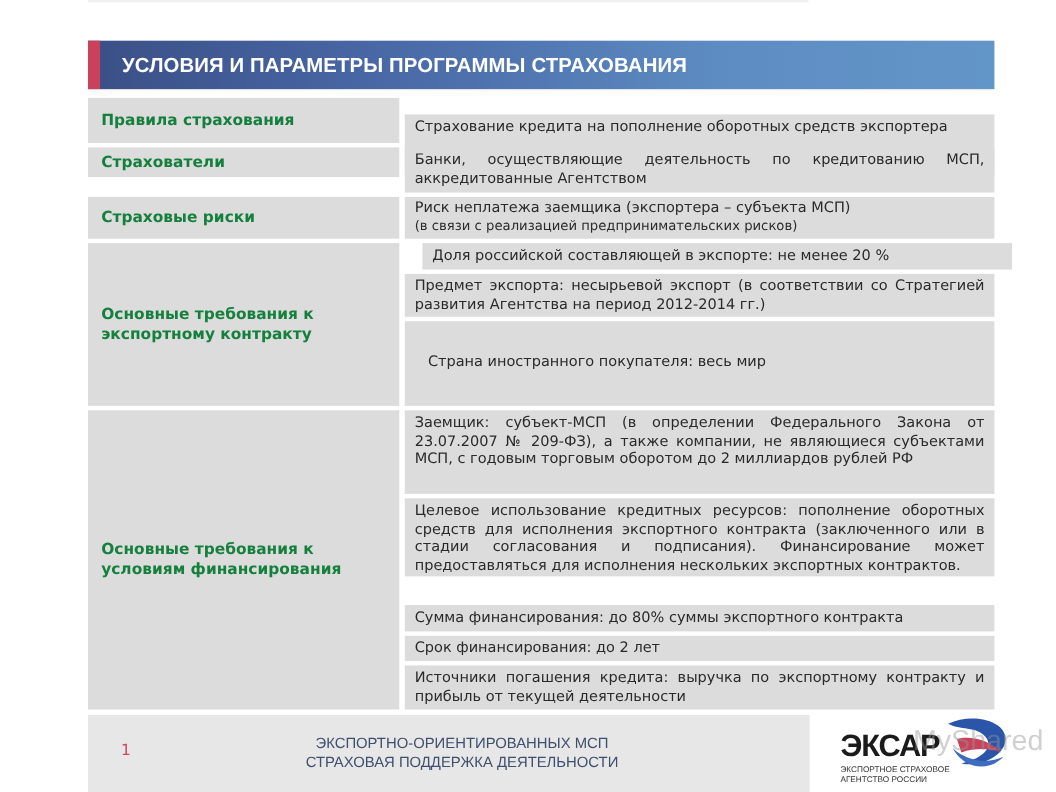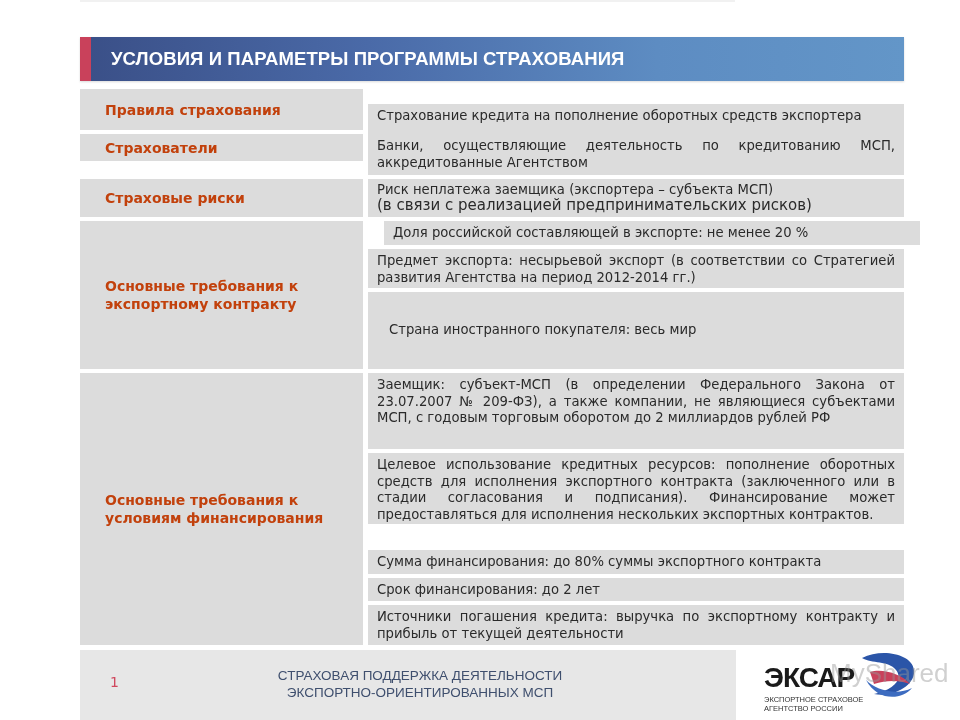--- a/index.html
+++ b/index.html
@@ -23,30 +23,30 @@
     position: absolute; left: 31px; top: 0; line-height: 44px;
     color: #ffffff; font-weight: bold; font-size: 18.5px; letter-spacing: 0.1px;
     font-family: "Liberation Sans", sans-serif;
     white-space: nowrap;
   }
   .cell {
     position: absolute; background: #dcdcdc; box-sizing: border-box;
     color: #222; 
   }
   .lcell {
-    left: 80px; width: 283px; padding-left: 25px;
+    left: 80px; width: 283px; padding-left: 12px;
     display: flex; align-items: center;
-    font-weight: bold; font-size: 14px; line-height: 18px; color: #c2410c;
+    font-weight: bold; font-size: 14px; line-height: 18px; color: #15803d;
   }
   .rcell {
     left: 368px; width: 536px; padding: 4px 9px 0 9px;
     font-size: 13.2px; line-height: 16.5px; text-align: justify; color: #2a2a2a;
   }
   .rcell.center { display: flex; align-items: center; padding-top: 0; }
-  .rcell .small { display: block; font-size: 15px; line-height: 13px; }
+  .rcell .small { display: block; font-size: 12px; line-height: 13px; }
   .rcell .main { display: block; }
   .footer {
     position: absolute; left: 80px; top: 650px; width: 656px; height: 70px; background: #e7e7e7;
   }
   .page-num {
     position: absolute; left: 30px; top: 24px; color: #d0485e; font-size: 14px;
     font-family: "DejaVu Sans", sans-serif;
   }
   .footer-text {
     position: absolute; left: 140px; width: 400px; top: 17px; text-align: center;
@@ -100,22 +100,22 @@
 <div class="cell lcell" style="top:373px;height:272px;">Основные требования к условиям финансирования</div>
 <div class="cell rcell" style="top:373px;height:76px;">Заемщик: субъект-МСП (в определении Федерального Закона от 23.07.2007 № 209-ФЗ), а также компании, не являющиеся субъектами МСП, с годовым торговым оборотом до 2 миллиардов рублей РФ</div>
 <div class="cell rcell" style="top:453px;height:71px;">Целевое использование кредитных ресурсов: пополнение оборотных средств для исполнения экспортного контракта (заключенного или в стадии согласования и подписания). Финансирование может предоставляться для исполнения нескольких экспортных контрактов.</div>
 <div class="cell rcell" style="top:550px;height:24px;">Сумма финансирования: до 80% суммы экспортного контракта</div>
 <div class="cell rcell" style="top:578px;height:23px;">Срок финансирования: до 2 лет</div>
 <div class="cell rcell" style="top:605px;height:40px;">Источники погашения кредита: выручка по экспортному контракту и прибыль от текущей деятельности</div>
 
 <div class="footer">
   <div class="page-num">1</div>
   <div class="footer-text">
+    <div>ЭКСПОРТНО-ОРИЕНТИРОВАННЫХ МСП</div>
     <div>СТРАХОВАЯ ПОДДЕРЖКА ДЕЯТЕЛЬНОСТИ</div>
-    <div>ЭКСПОРТНО-ОРИЕНТИРОВАННЫХ МСП</div>
   </div>
 </div>
 
 <div class="logo">
   <div class="logo-word">ЭКСАР</div>
   <div class="logo-sub">
     <div>ЭКСПОРТНОЕ СТРАХОВОЕ</div>
     <div>АГЕНТСТВО РОССИИ</div>
   </div>
   <svg class="logo-swirl" width="70" height="52" viewBox="0 0 70 52">

